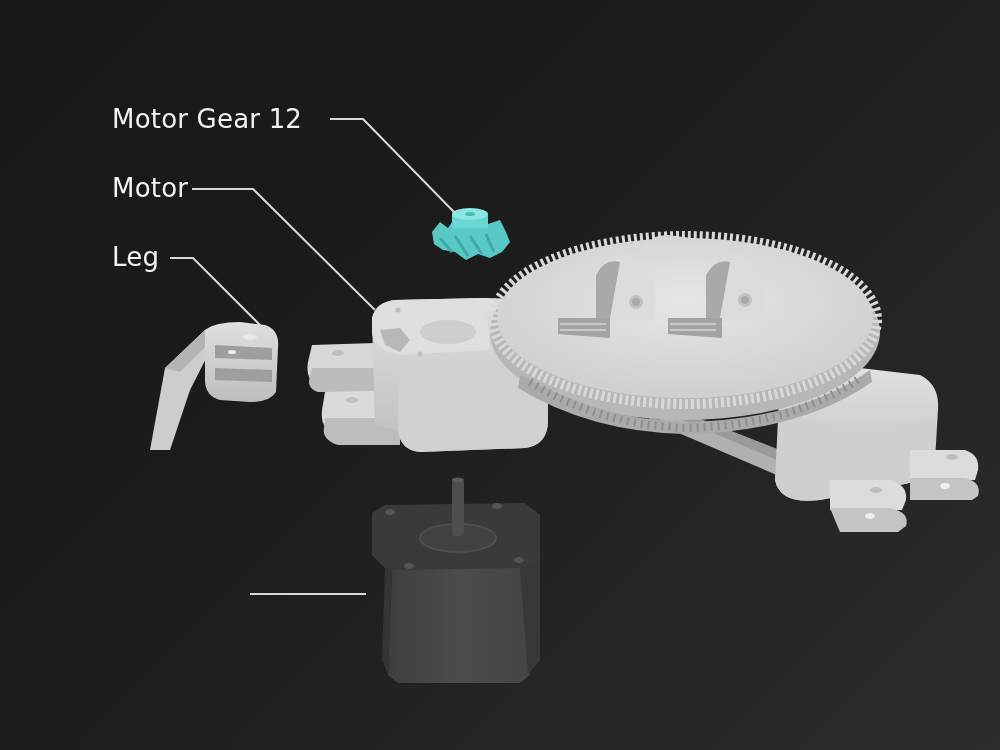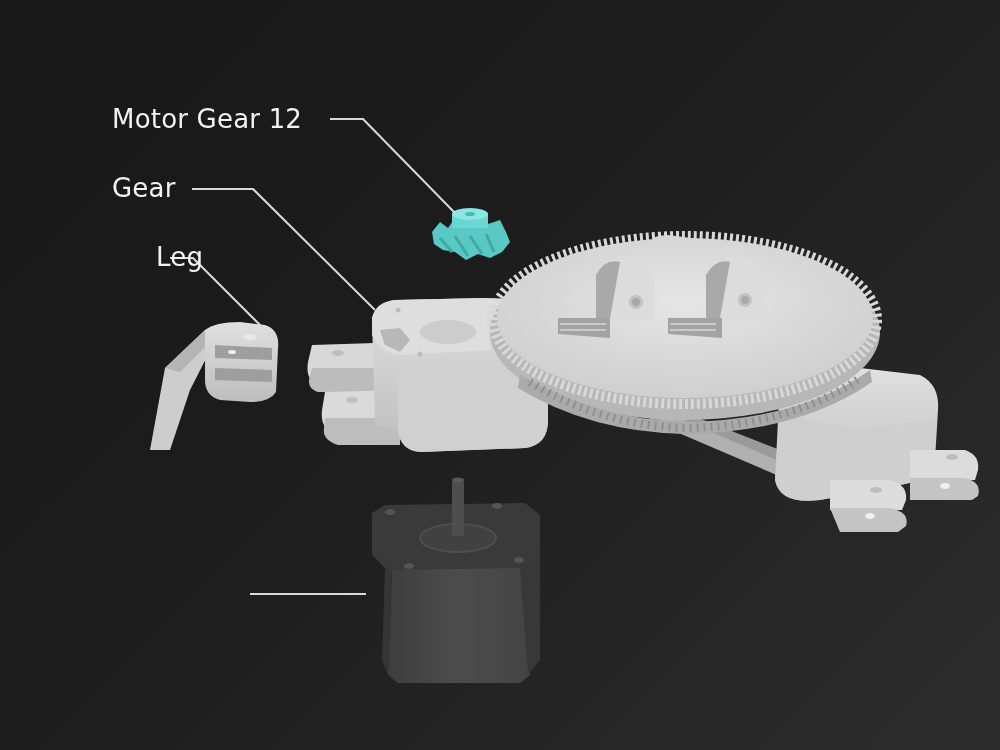--- a/index.html
+++ b/index.html
@@ -155,15 +155,15 @@
 
     <g fill="none" stroke="#d9d9d9" stroke-width="2">
       <polyline points="330,119 363,119 455,213"></polyline>
       <polyline points="192,189 253,189 375,310"></polyline>
       <polyline points="170,258 193,258 265,330"></polyline>
       <polyline points="250,594 366,594"></polyline>
     </g>
   </svg>
 
   <div class="label" style="left:112px; top:104px;">Motor Gear 12</div>
-  <div class="label" style="left:112px; top:173px;">Gear</div>
-  <div class="label" style="left:112px; top:242px;margin-left:44px;">Leg</div>
+  <div class="label" style="left:112px; top:173px;">Motor</div>
+  <div class="label" style="left:112px; top:242px;">Leg</div>
 </div>
 
 </body></html>

